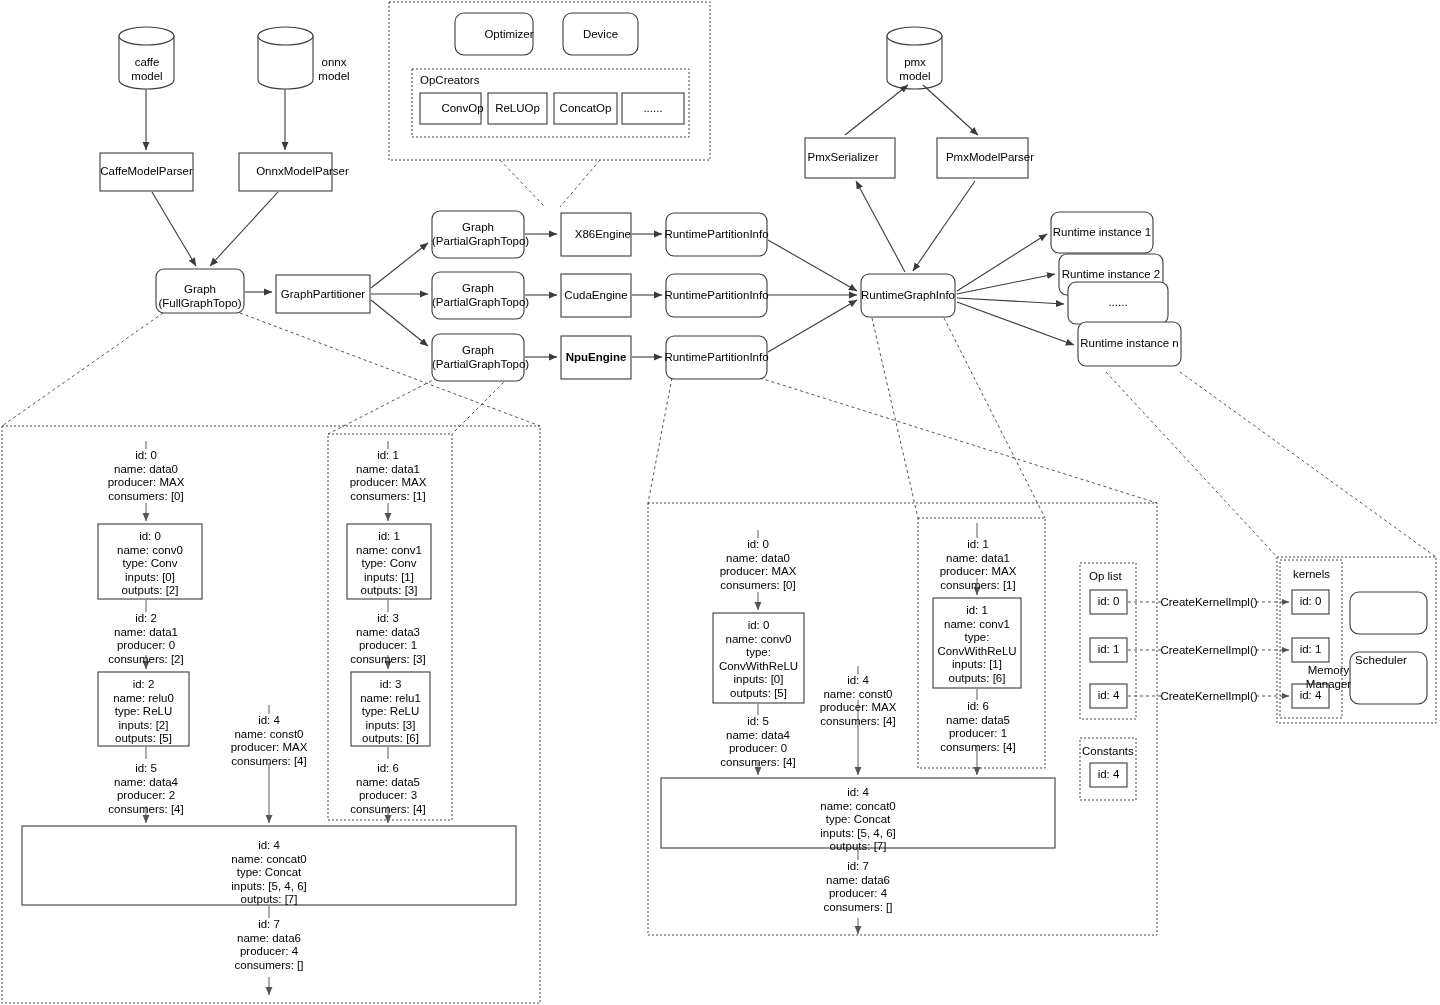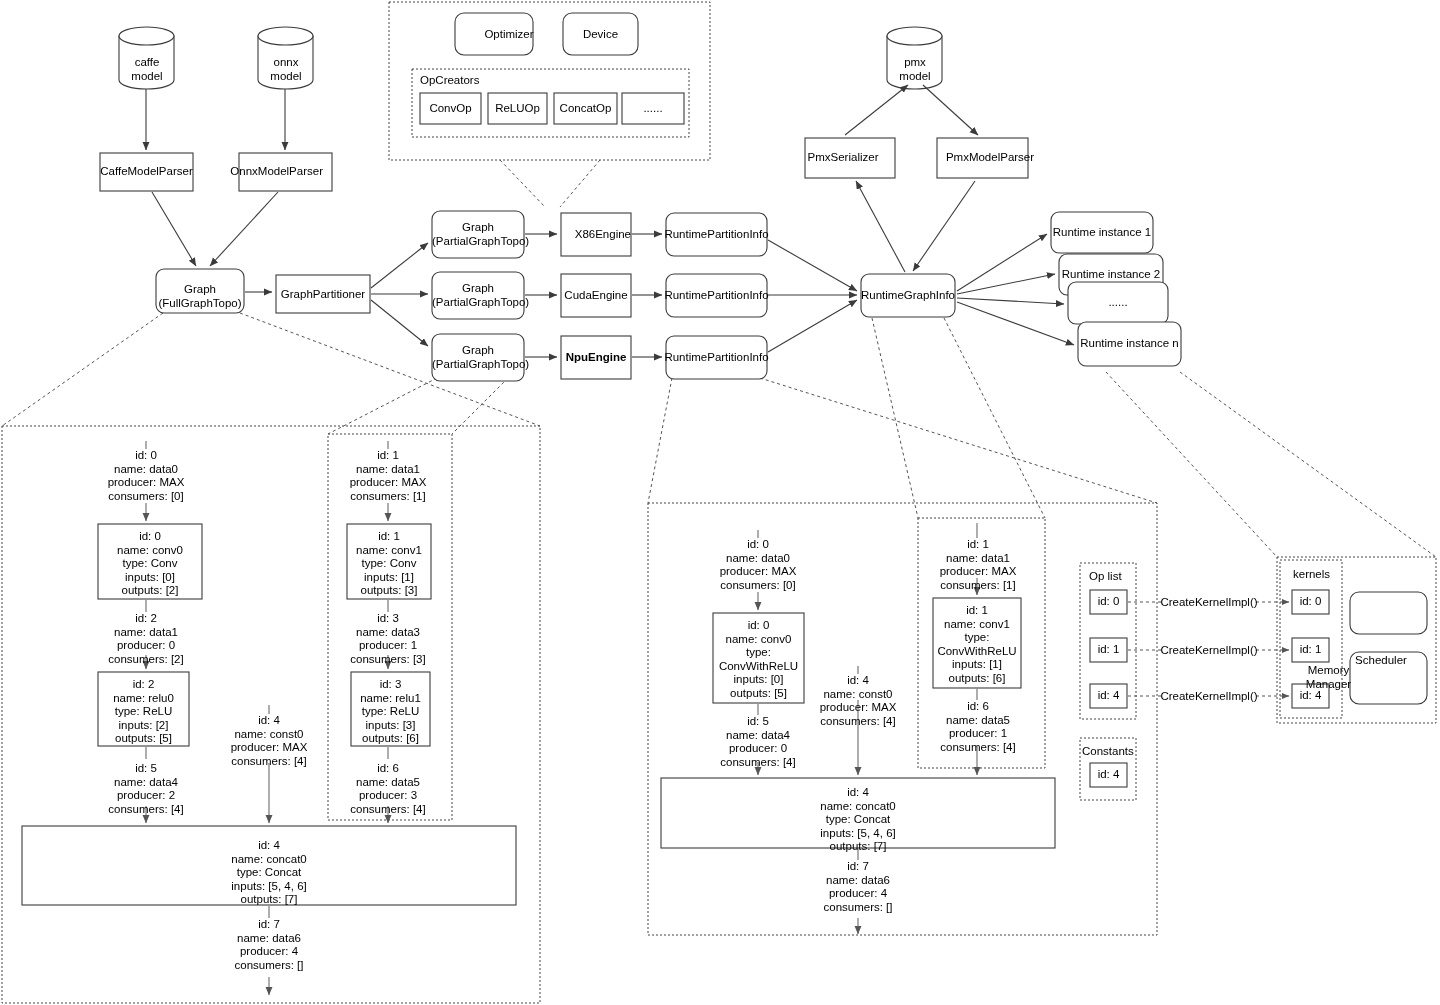--- a/index.html
+++ b/index.html
@@ -188,25 +188,25 @@
 </svg>
 
 <div style="position:absolute;inset:0;">
 <style>
   .t{position:absolute;font-size:11.5px;line-height:13.6px;color:#000;
      text-align:center;white-space:pre;}
   .t.l{text-align:left;}
 </style>
 
 <div class="t" style="left:119px;top:56px;width:56px;"><span>caffe</span><br><span>model</span></div>
-<div class="t" style="left:258px;top:56px;width:56px;"><span>onnx</span><br><span>model</span></div>
+<div class="t" style="left:258px;top:56px;width:56px;padding-left:48px;"><span>onnx</span><br><span>model</span></div>
 <div class="t" style="left:887px;top:56px;width:56px;"><span>pmx</span><br><span>model</span></div>
 
 <div class="t" style="left:100px;top:165px;width:93px;">CaffeModelParser</div>
-<div class="t" style="left:230px;top:165px;width:93px;text-align:right;">OnnxModelParser</div>
+<div class="t" style="left:256px;top:165px;width:93px;">OnnxModelParser</div>
 <div class="t" style="left:805px;top:151px;width:76px;">PmxSerializer</div>
 <div class="t" style="left:937px;top:151px;width:106px;">PmxModelParser</div>
 
 <div class="t" style="left:156px;top:283px;width:88px;"><span>Graph</span><br><span>(FullGraphTopo)</span></div>
 <div class="t" style="left:276px;top:288px;width:94px;">GraphPartitioner</div>
 <div class="t" style="left:432px;top:221px;width:92px;"><span>Graph</span><br><span>(PartialGraphTopo)</span></div>
 <div class="t" style="left:432px;top:282px;width:92px;"><span>Graph</span><br><span>(PartialGraphTopo)</span></div>
 <div class="t" style="left:432px;top:344px;width:92px;"><span>Graph</span><br><span>(PartialGraphTopo)</span></div>
 <div class="t" style="left:561px;top:228px;width:70px;text-align:right;">X86Engine</div>
 <div class="t" style="left:561px;top:289px;width:70px;">CudaEngine</div>
@@ -217,21 +217,21 @@
 <div class="t" style="left:859px;top:289px;width:98px;">RuntimeGraphInfo</div>
 
 <div class="t" style="left:1051px;top:226px;width:102px;">Runtime instance 1</div>
 <div class="t" style="left:1059px;top:268px;width:104px;">Runtime instance 2</div>
 <div class="t" style="left:1068px;top:296px;width:100px;">......</div>
 <div class="t" style="left:1078px;top:337px;width:103px;">Runtime instance n</div>
 
 <div class="t" style="left:464px;top:28px;width:90px;">Optimizer</div>
 <div class="t" style="left:563px;top:28px;width:75px;">Device</div>
 <div class="t l" style="left:420px;top:74px;">OpCreators</div>
-<div class="t" style="left:420px;top:102px;width:61px;">ConvOp</div>
+<div class="t" style="left:432px;top:102px;width:61px;">ConvOp</div>
 <div class="t" style="left:488px;top:102px;width:59px;">ReLUOp</div>
 <div class="t" style="left:554px;top:102px;width:63px;">ConcatOp</div>
 <div class="t" style="left:622px;top:102px;width:62px;">......</div>
 
 <div class="t" style="left:86px;top:449px;width:120px;"><span>id: 0</span><br><span>name: data0</span><br><span>producer: MAX</span><br><span>consumers: [0]</span></div>
 <div class="t" style="left:98px;top:530px;width:104px;"><span>id: 0</span><br><span>name: conv0</span><br><span>type: Conv</span><br><span>inputs: [0]</span><br><span>outputs: [2]</span></div>
 <div class="t" style="left:86px;top:612px;width:120px;"><span>id: 2</span><br><span>name: data1</span><br><span>producer: 0</span><br><span>consumers: [2]</span></div>
 <div class="t" style="left:98px;top:678px;width:91px;"><span>id: 2</span><br><span>name: relu0</span><br><span>type: ReLU</span><br><span>inputs: [2]</span><br><span>outputs: [5]</span></div>
 <div class="t" style="left:86px;top:762px;width:120px;"><span>id: 5</span><br><span>name: data4</span><br><span>producer: 2</span><br><span>consumers: [4]</span></div>
 

